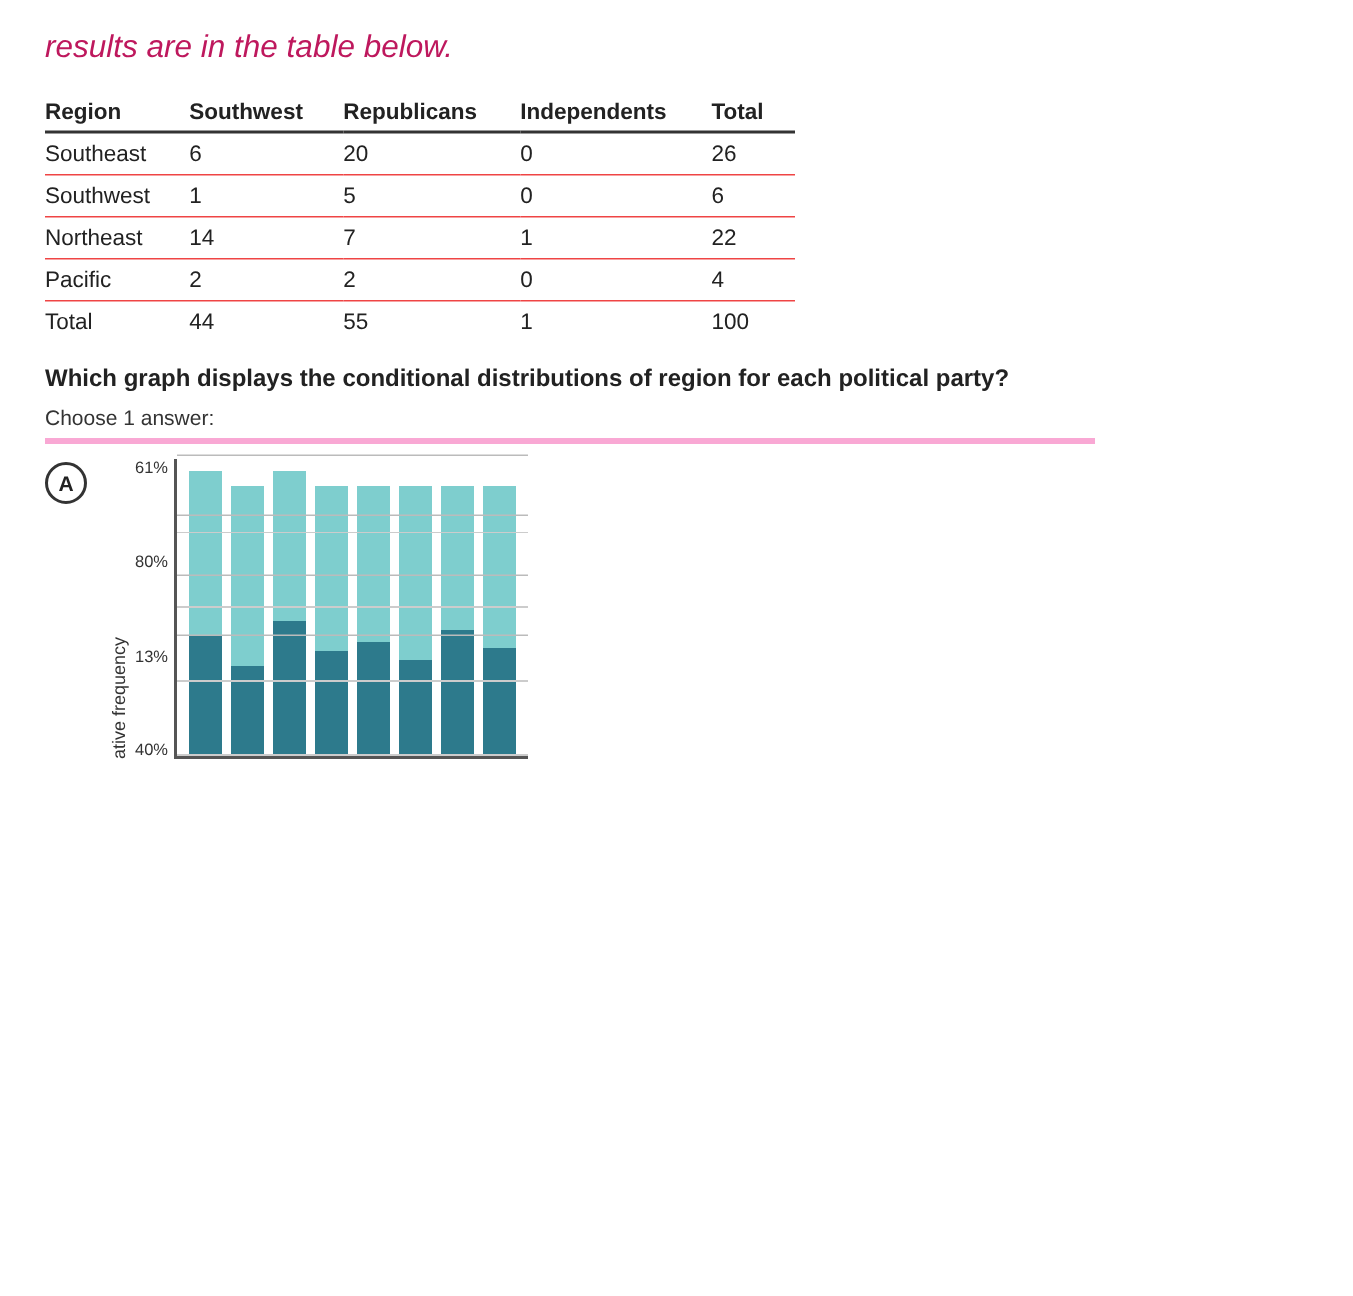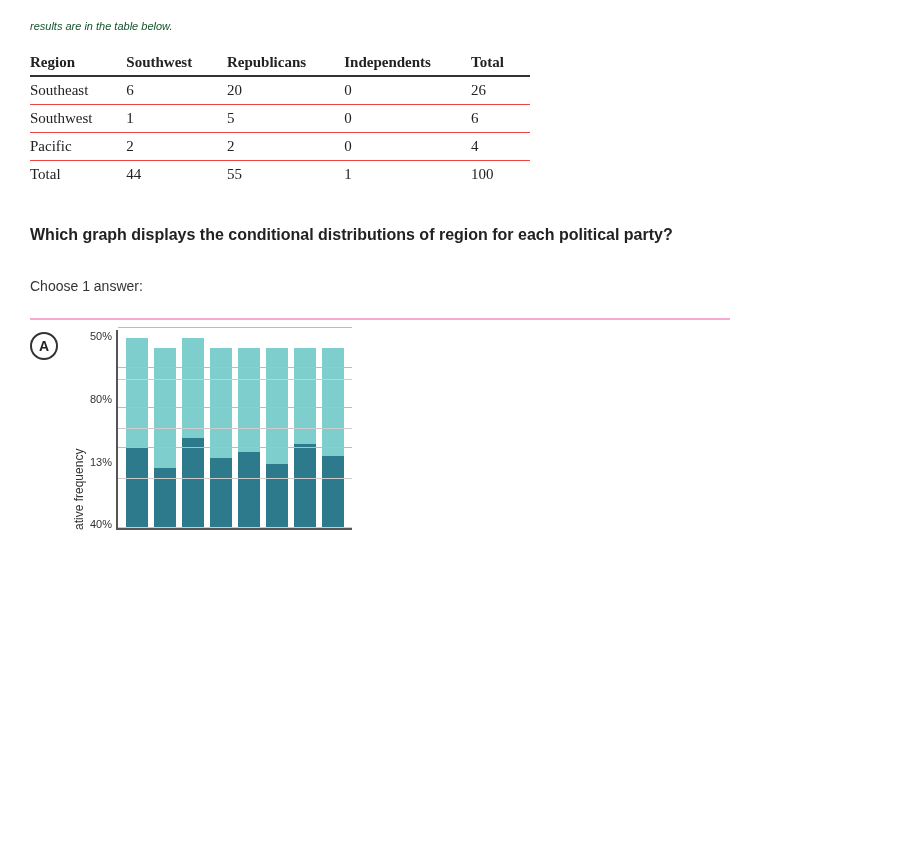--- a/index.html
+++ b/index.html
@@ -6,30 +6,29 @@
     body {
       font-family: Arial, sans-serif;
       background: #fff;
       color: #222;
       font-size: 15px;
       width: 902px;
       min-height: 864px;
       padding: 20px 30px;
     }
     .intro-text {
-      font-size: 11px;
-      color: #14532d;
+      font-size: 21px;
+      color: #be185d;
       margin-bottom: 18px;
       font-style: italic;
     }
     table {
       border-collapse: collapse;
-      margin-bottom: 36px;
+      margin-bottom: 14px;
       width: 500px;
-      font-family: Liberation Serif, serif;
     }
     table thead tr th {
       text-align: left;
       font-weight: bold;
       padding: 4px 14px 4px 0;
       border-bottom: 2px solid #333;
       font-size: 15px;
     }
     table thead tr th:first-child {
       padding-left: 0;
@@ -41,30 +40,30 @@
     }
     table tbody tr:last-child td {
       border-bottom: none;
     }
     table tbody tr td:first-child {
       padding-left: 0;
     }
     .question-text {
       font-weight: bold;
       font-size: 16px;
-      margin-bottom: 32px;
+      margin-bottom: 6px;
       max-width: 700px;
       line-height: 1.4;
     }
     .choose-label {
       font-size: 14px;
       color: #333;
       margin-bottom: 10px;
-      border-bottom: 2px solid #f9a8d4;
-      padding-bottom: 24px;
+      border-bottom: 4px solid #f9a8d4;
+      padding-bottom: 6px;
       width: 700px;
     }
     .answer-option {
       display: flex;
       align-items: flex-start;
       margin-top: 10px;
     }
     .circle-label {
       width: 28px;
       height: 28px;
@@ -157,20 +156,27 @@
         <td>26</td>
       </tr>
       <tr>
         <td>Southwest</td>
         <td>1</td>
         <td>5</td>
         <td>0</td>
         <td>6</td>
       </tr>
       <tr>
+        <td>Northeast</td>
+        <td>14</td>
+        <td>7</td>
+        <td>1</td>
+        <td>22</td>
+      </tr>
+      <tr>
         <td>Pacific</td>
         <td>2</td>
         <td>2</td>
         <td>0</td>
         <td>4</td>
       </tr>
       <tr>
         <td>Total</td>
         <td>44</td>
         <td>55</td>
@@ -186,21 +192,21 @@
 
 <div class="answer-option">
   <div class="circle-label">A</div>
   <div class="chart-container">
     <div class="y-axis-label">ative frequency</div>
     <div class="chart-and-yaxis">
       <div class="y-ticks" id="y-ticks-container">
           <span>40%</span>
           <span>13%</span>
           <span>80%</span>
-          <span>50%</span>
+          <span>61%</span>
         </div>
       <div class="bars-area" id="bars-area">
       <div style="position: absolute; left: 0px; right: 0px; bottom: 80px; height: 1px; background: rgb(187, 187, 187); pointer-events: none;"></div>
           <div style="position: absolute; left: 0px; right: 0px; bottom: 120px; height: 1px; background: rgb(187, 187, 187); pointer-events: none;"></div>
           <div style="position: absolute; left: 0px; right: 0px; bottom: 160px; height: 1px; background: rgb(187, 187, 187); pointer-events: none;"></div>
           <div style="position: absolute; left: 0px; right: 0px; bottom: 200px; height: 1px; background: rgb(187, 187, 187); pointer-events: none;"></div>
           <div style="display: flex; flex-direction: column; align-items: center; justify-content: flex-end; height: 200px; margin: 0px 3px;">
             <div style="display: flex; flex-direction: column; align-items: center; justify-content: flex-end; height: 200px;">
               <div style="width: 22px; height: 110px; background: rgb(126, 206, 206);"></div>
               <div style="width: 22px; height: 80px; background: rgb(45, 122, 140);"></div>

